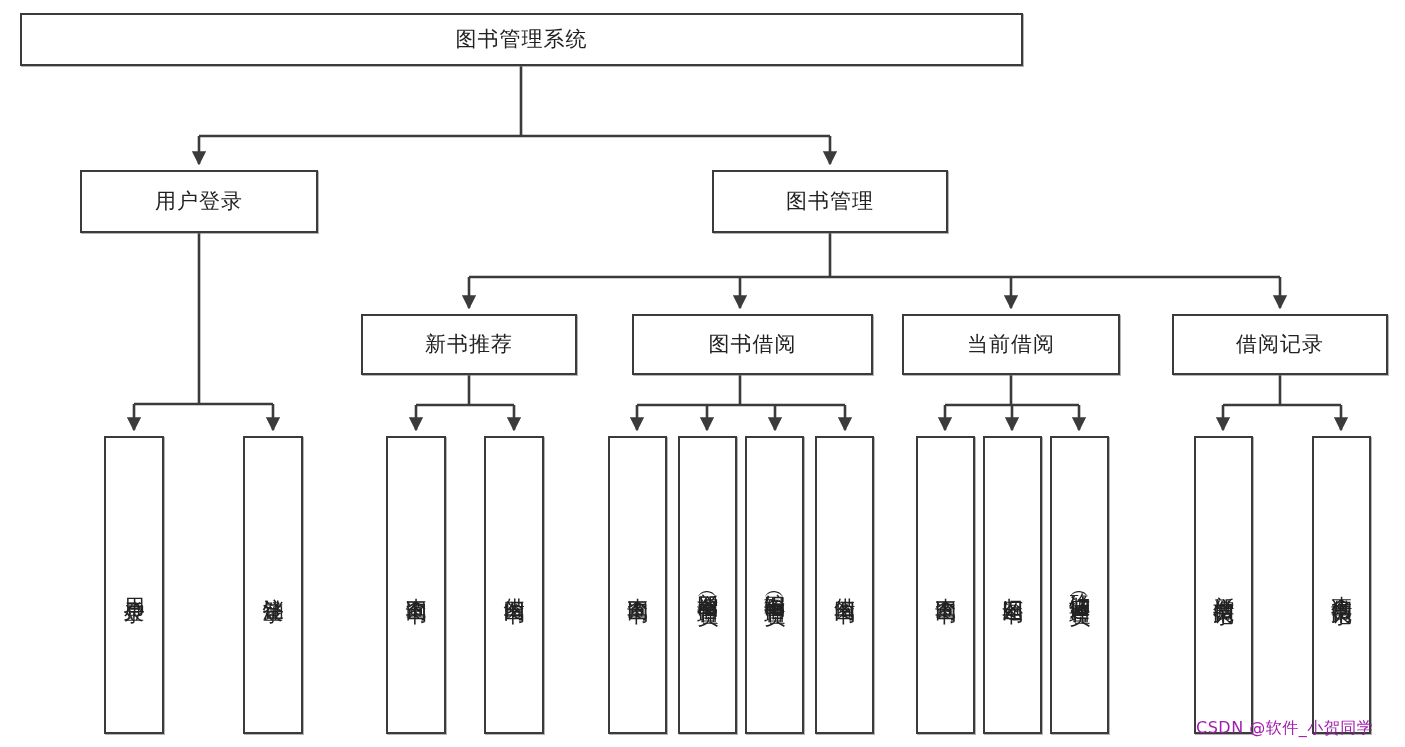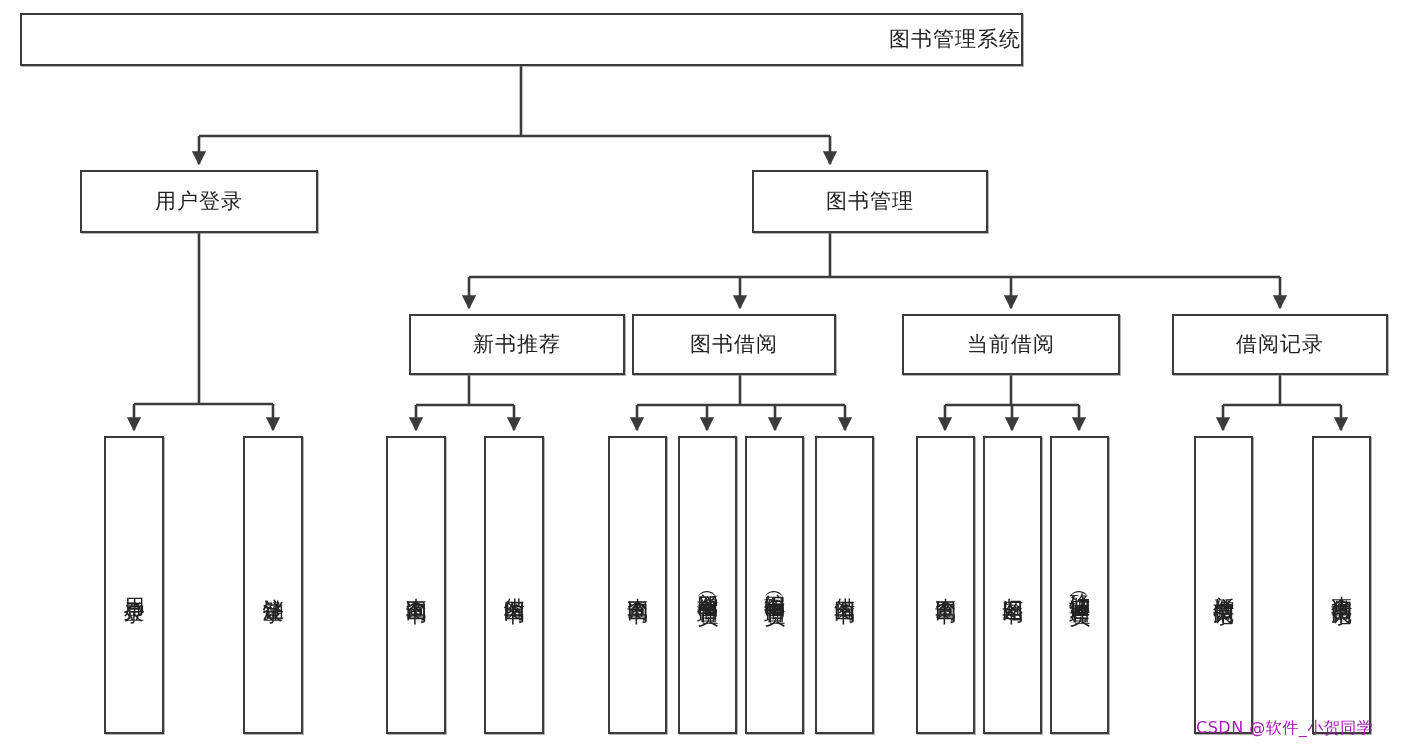--- a/index.html
+++ b/index.html
@@ -111,35 +111,35 @@
       <path d="M 1012 405 L 1012 430" marker-end="url(#arrow)"></path>
       <path d="M 1079 405 L 1079 430" marker-end="url(#arrow)"></path>
 
       <path d="M 1280 375 L 1280 405"></path>
       <path d="M 1223 405 L 1341 405"></path>
       <path d="M 1223 405 L 1223 430" marker-end="url(#arrow)"></path>
       <path d="M 1341 405 L 1341 430" marker-end="url(#arrow)"></path>
     </g>
   </svg>
 
-  <div class="node node-h" id="root-node" style="left: 20px; top: 13px; width: 1003px; height: 53px; justify-content: flex-end;">
+  <div class="node node-h" id="root-node" style="left: 20px; top: 13px; width: 1003px; height: 53px;">
     <span>图书管理系统</span>
   </div>
 
   <div class="node node-h" id="l2-0" style="left: 80px; top: 170px; width: 238px; height: 63px;">
     <span>用户登录</span>
   </div>
-  <div class="node node-h" id="l2-1" style="left: 712px; top: 170px; width: 236px; height: 63px; margin-left: 40px;">
+  <div class="node node-h" id="l2-1" style="left: 712px; top: 170px; width: 236px; height: 63px;">
     <span>图书管理</span>
   </div>
 
-  <div class="node node-h" id="l3-0" style="left: 361px; top: 314px; width: 216px; height: 61px; margin-left: 48px;">
+  <div class="node node-h" id="l3-0" style="left: 361px; top: 314px; width: 216px; height: 61px;">
     <span>新书推荐</span>
   </div>
-  <div class="node node-h" id="l3-1" style="left: 632px; top: 314px; width: 204px; height: 61px;">
+  <div class="node node-h" id="l3-1" style="left: 632px; top: 314px; width: 241px; height: 61px;">
     <span>图书借阅</span>
   </div>
   <div class="node node-h" id="l3-3" style="left: 1172px; top: 314px; width: 216px; height: 61px;">
     <span>借阅记录</span>
   </div>
   <div class="node node-h" id="l3-2" style="left: 902px; top: 314px; width: 218px; height: 61px;">
     <span>当前借阅</span>
   </div>
 
   <div class="node node-v" id="leaf-0" style="left: 104px; top: 436px; width: 60px; height: 298px;">

